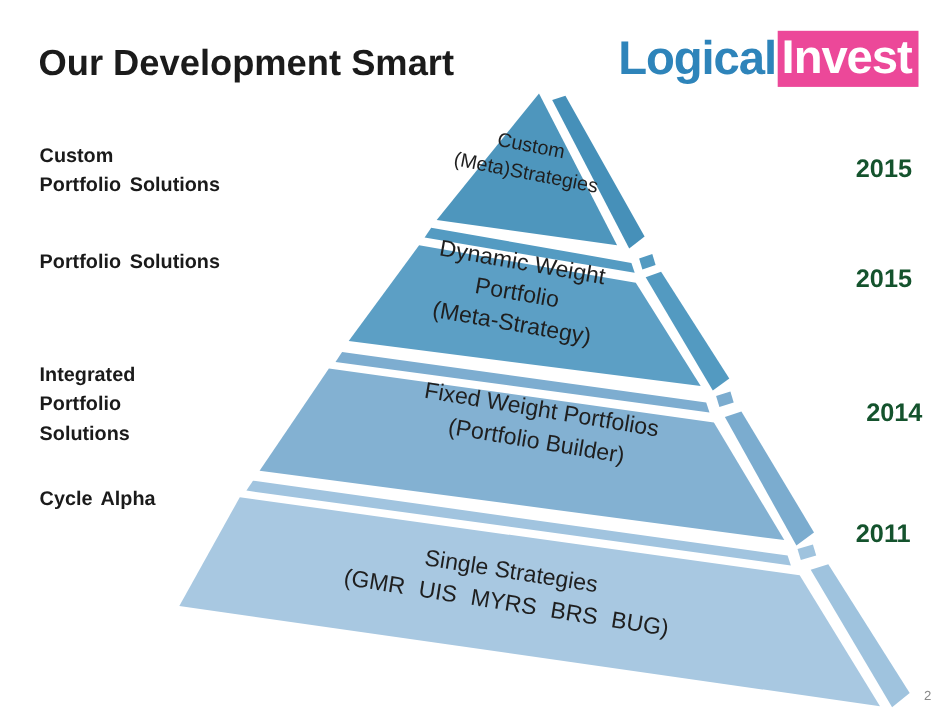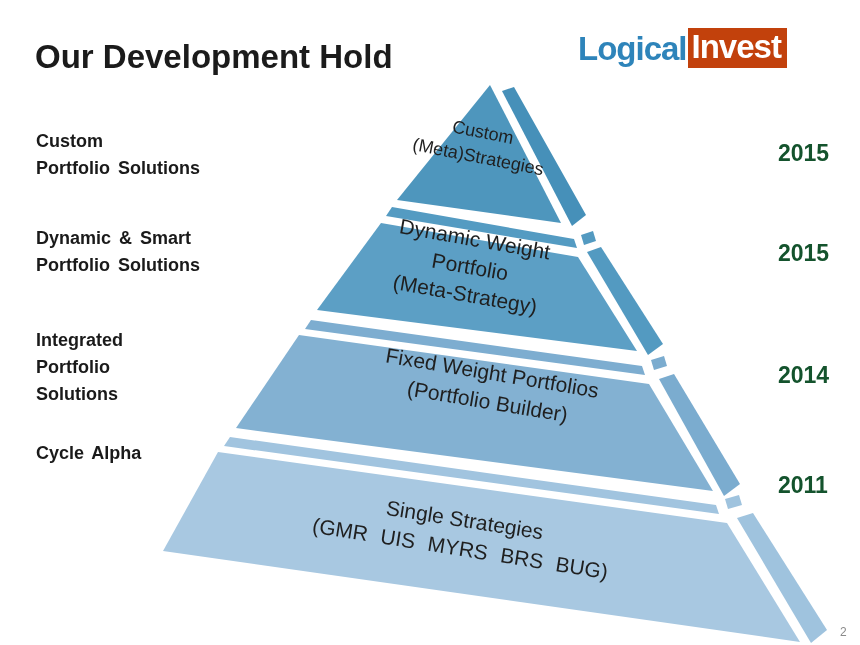--- a/index.html
+++ b/index.html
@@ -5,25 +5,25 @@
   html,body{margin:0;padding:0;background:#fff;}
   .slide{
     position:relative;width:860px;height:645px;background:#ffffff;
     font-family:"Liberation Sans",sans-serif;overflow:hidden;
   }
   .title{
     position:absolute;left:35px;top:38px;font-size:33px;font-weight:700;
     color:#1b1b1b;letter-spacing:0;white-space:nowrap;
   }
   .logo{
-    position:absolute;left:562px;top:28px;display:flex;align-items:flex-end;
-    font-weight:700;font-size:33px;letter-spacing:-1px;white-space:nowrap;margin-left:16px;
+    position:absolute;left:562px;top:28px;display:flex;align-items:center;
+    font-weight:700;font-size:43px;letter-spacing:-1px;white-space:nowrap;
   }
   .logo-part1{color:#2E84BA;}
-  .logo-part2{color:#ffffff;background:#c2410c;padding:0 6px 2px 4px;margin-left:1px;}
+  .logo-part2{color:#ffffff;background:#ec4899;padding:0 6px 2px 4px;margin-left:1px;}
   .pyramid-svg{position:absolute;left:0;top:0;}
   .tier-label{
     position:absolute;text-align:center;color:#1f1f1f;
   }
   .tier-label .line{display:block;}
   .tier1-label{left:368px;top:120px;width:225px;font-size:18px;line-height:25px;transform:rotate(11deg);}
   .tier2-label{left:345px;top:225px;width:250px;font-size:21px;line-height:28px;transform:rotate(10deg);}
   .tier3-label{left:325px;top:358px;width:330px;font-size:21px;line-height:29px;transform:rotate(9.5deg);}
   .tier4-label{left:270px;top:505px;width:385px;font-size:21px;line-height:29px;transform:rotate(9deg);}
   .wide{word-spacing:7px;}
@@ -34,32 +34,32 @@
   .side-label .line{display:block;}
   .row1-label{top:128px;}
   .row2-label{top:225px;}
   .row3-label{top:327px;}
   .row4-label{top:440px;}
   .year{
     position:absolute;left:778px;width:70px;font-size:23px;font-weight:700;color:#14532d;
   }
   .row1-year{top:140px;}
   .row2-year{top:240px;}
-  .row3-year{top:362px;}
+  .row3-year{top:362px;text-align:center;}
   .row4-year{top:472px;}
   .page-number{
     position:absolute;left:840px;top:625px;font-size:12px;color:#8a8a8a;
   }
 </style>
 </head>
 <body>
 
 <div class="slide">
 
-  <div class="title">Our Development Hold</div>
+  <div class="title">Our Development Smart</div>
 
   <div class="logo">
     <span class="logo-part1">Logical</span>
       <span class="logo-part2">Invest</span>
   </div>
 
   <svg class="pyramid-svg" width="860" height="645" viewBox="0 0 860 645">
 
     <polygon points="490,85 397,200 561,223" fill="#4E96BD"></polygon>
     <polygon points="502,91 514,87 586,215 572,226" fill="#4690B9"></polygon>
@@ -96,21 +96,20 @@
   <div class="tier-label tier4-label">
     <span class="line">Single Strategies</span>
     <span class="line wide">(GMR UIS MYRS BRS BUG)</span>
   </div>
 
   <div class="side-label row1-label">
     <span class="line">Custom</span>
     <span class="line">Portfolio Solutions</span>
   </div>
   <div class="side-label row2-label">
-    <span class="line">Dynamic &amp; Smart</span>
     <span class="line">Portfolio Solutions</span>
   </div>
   <div class="side-label row3-label">
     <span class="line">Integrated</span>
     <span class="line">Portfolio</span>
     <span class="line">Solutions</span>
   </div>
   <div class="side-label row4-label">
     <span class="line">Cycle Alpha</span>
   </div>

